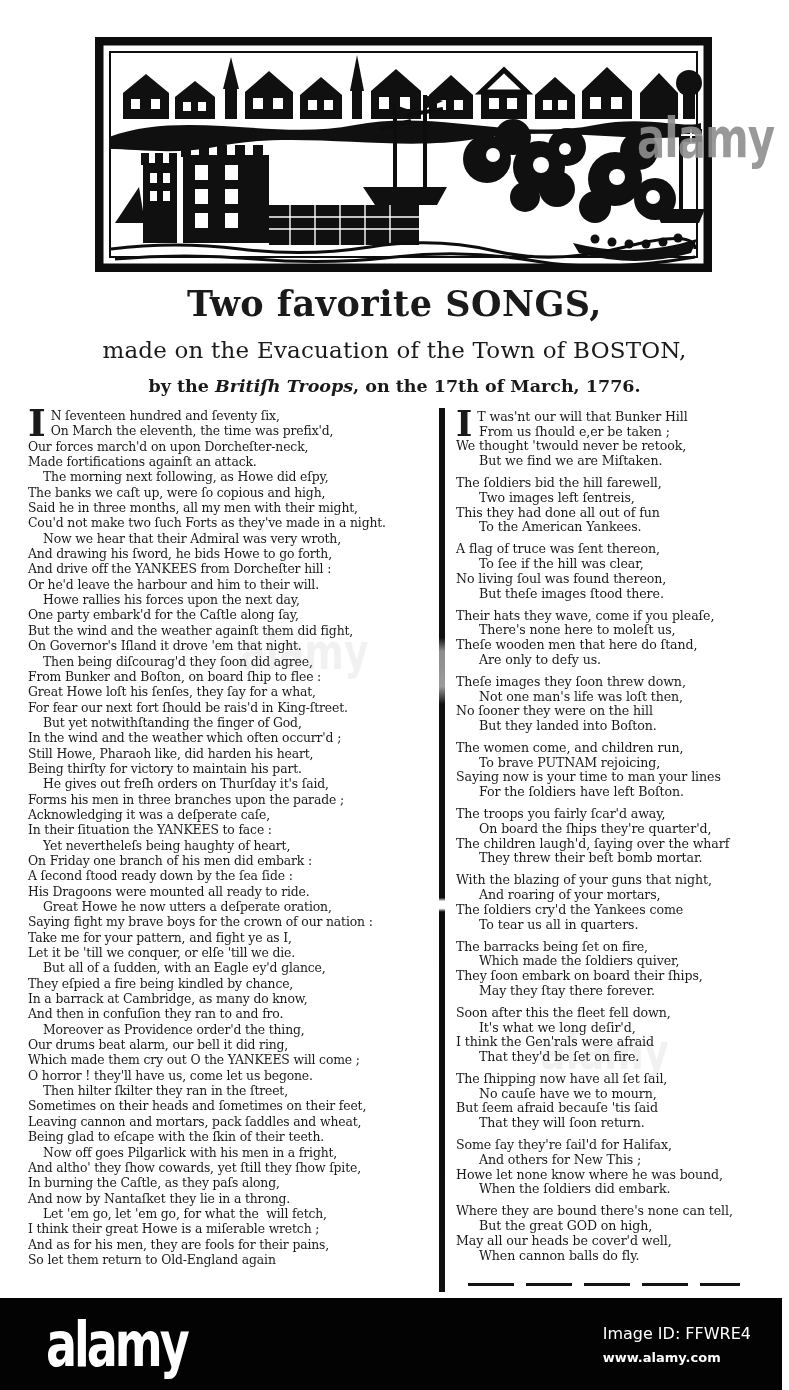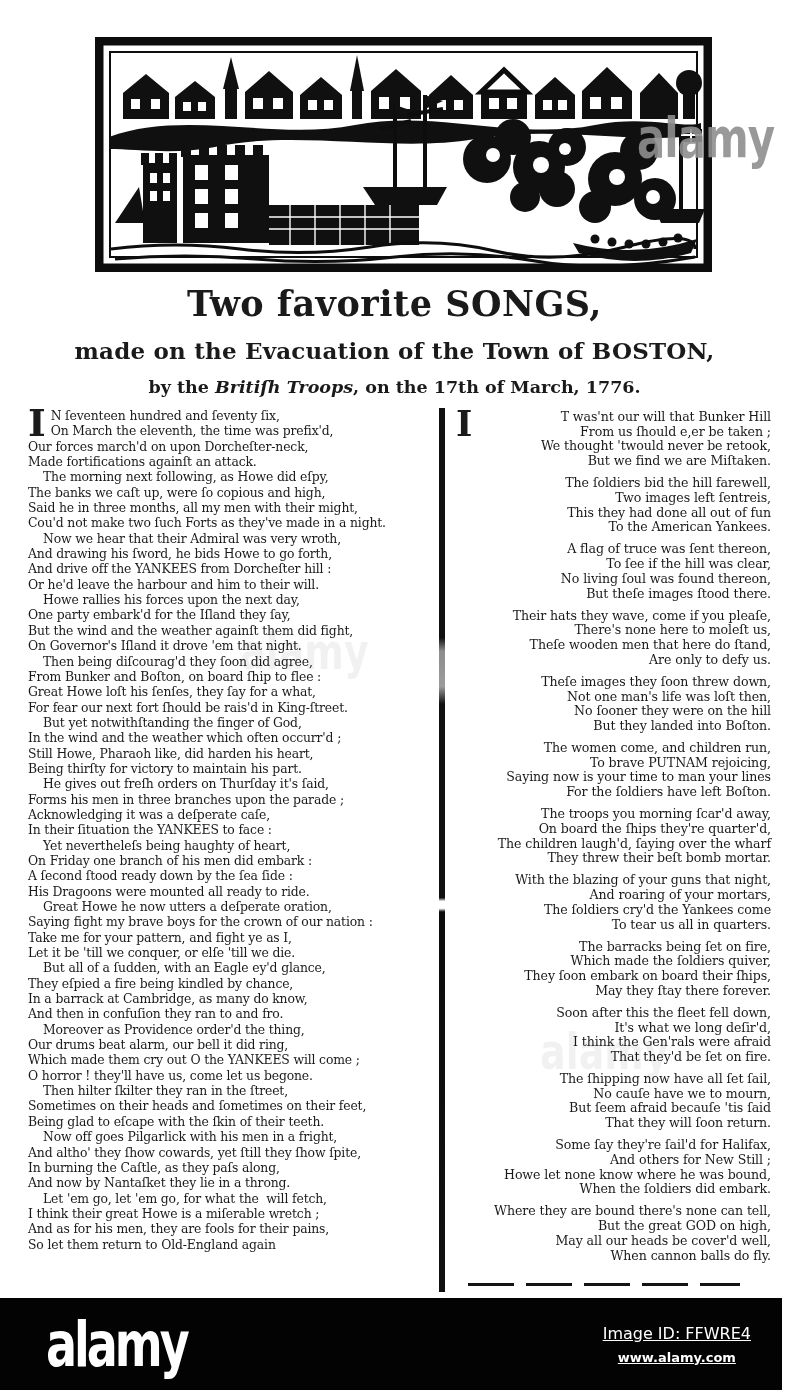--- a/index.html
+++ b/index.html
@@ -9,49 +9,49 @@
   .woodcut{position:absolute;left:95px;top:37px;width:617px;height:235px;}
   
   .wm-corner{position:absolute;left:637px;top:106px;font-family:"DejaVu Sans","Liberation Sans",sans-serif;
              font-weight:bold;font-size:42px;letter-spacing:-1px;color:#8f8f8f;
              transform:scaleY(1.3);transform-origin:top left;opacity:.9;}
   .wm-faint{position:absolute;font-family:"DejaVu Sans","Liberation Sans",sans-serif;font-weight:bold;
             font-size:38px;color:#000;opacity:0.05;transform:scaleY(1.3);}
   
   .masthead{position:absolute;left:0;top:283px;width:789px;text-align:center;}
   .t1{font-size:35px;font-weight:bold;letter-spacing:.5px;margin:0 0 13px 0;}
-  .t2{font-size:23px;font-weight:bold;letter-spacing:.2px;margin:0 0 13px 0;}
+  .t2{font-size:23px;font-weight:normal;letter-spacing:.2px;margin:0 0 13px 0;}
   .t3{font-size:17.5px;font-weight:bold;margin:0;}
   .t3 .ital{font-style:italic;}
   
   .col-left{position:absolute;left:28px;top:408px;width:406px;font-size:12.4px;
             line-height:15.35px;letter-spacing:-.15px;}
   .col-right{position:absolute;left:456px;top:410px;width:315px;font-size:12.6px;
              line-height:14.7px;letter-spacing:-.1px;}
   .vline{white-space:nowrap;}
   .col-left .ind{padding-left:15px;}
   .col-right .ind{padding-left:23px;}
-  .stanza{margin-bottom:7.4px;text-align:right;}
+  .stanza{margin-bottom:7.4px;}
   .dropcap{float:left;font-weight:bold;font-size:38px;line-height:29px;height:29px;
            padding-right:5px;}
   .dropcap.r{font-size:35px;line-height:27px;height:27px;}
   
   .divider{position:absolute;left:439px;top:408px;width:6px;height:884px;
     background:linear-gradient(180deg,#101010 0%,#101010 26%,#8d8d8d 27.5%,#9b9b9b 31.5%,
       #101010 33.5%,#101010 55.4%,#ffffff 55.8%,#ffffff 56.6%,#0c0c0c 57%,#101010 100%);}
   
   .end-rule{position:absolute;left:468px;top:1283px;width:272px;height:3px;
     background:repeating-linear-gradient(90deg,#141414 0 46px,transparent 46px 58px);}
   
   .footer{position:absolute;left:0;top:1298px;width:789px;height:92px;background:#030303;
           display:flex;align-items:center;justify-content:space-between;
           font-family:"DejaVu Sans","Liberation Sans",sans-serif;color:#fff;}
   .brand{margin-left:46px;font-weight:bold;font-size:46px;letter-spacing:-3px;
          transform:scaleY(1.35);transform-origin:center;}
-  .footmeta{margin-right:38px;text-align:center;display:flex;flex-direction:column;gap:7px;text-decoration:underline;}
+  .footmeta{margin-right:38px;text-align:left;display:flex;flex-direction:column;gap:7px;}
   .imgid{font-size:16px;}
   .site{font-size:13px;font-weight:bold;}
 </style>
 </head>
 <body>
 
 <div class="sheet">
 
   <svg class="woodcut" viewBox="0 0 617 235" xmlns="http://www.w3.org/2000/svg">
     <g fill="#101010" stroke="none">
@@ -207,21 +207,21 @@
         <div class="vline">Made fortifications againſt an attack.</div>
         <div class="vline ind">The morning next following, as Howe did eſpy,</div>
         <div class="vline">The banks we caſt up, were ſo copious and high,</div>
         <div class="vline">Said he in three months, all my men with their might,</div>
         <div class="vline">Cou'd not make two ſuch Forts as they've made in a night.</div>
         <div class="vline ind">Now we hear that their Admiral was very wroth,</div>
         <div class="vline">And drawing his ſword, he bids Howe to go forth,</div>
         <div class="vline">And drive off the YANKEES from Dorcheſter hill :</div>
         <div class="vline">Or he'd leave the harbour and him to their will.</div>
         <div class="vline ind">Howe rallies his forces upon the next day,</div>
-        <div class="vline">One party embark'd for the Iſland they ſay,</div>
+        <div class="vline">One party embark'd for the Caſtle along ſay,</div>
         <div class="vline">But the wind and the weather againſt them did fight,</div>
         <div class="vline">On Governor's Iſland it drove 'em that night.</div>
         <div class="vline ind">Then being diſcourag'd they ſoon did agree,</div>
         <div class="vline">From Bunker and Boſton, on board ſhip to flee :</div>
         <div class="vline">Great Howe loſt his ſenſes, they ſay for a what,</div>
         <div class="vline">For fear our next fort ſhould be rais'd in King-ſtreet.</div>
         <div class="vline ind">But yet notwithſtanding the finger of God,</div>
         <div class="vline">In the wind and the weather which often occurr'd ;</div>
         <div class="vline">Still Howe, Pharaoh like, did harden his heart,</div>
         <div class="vline">Being thirſty for victory to maintain his part.</div>
@@ -240,20 +240,21 @@
         <div class="vline ind">But all of a ſudden, with an Eagle ey'd glance,</div>
         <div class="vline">They eſpied a fire being kindled by chance,</div>
         <div class="vline">In a barrack at Cambridge, as many do know,</div>
         <div class="vline">And then in confuſion they ran to and fro.</div>
         <div class="vline ind">Moreover as Providence order'd the thing,</div>
         <div class="vline">Our drums beat alarm, our bell it did ring,</div>
         <div class="vline">Which made them cry out O the YANKEES will come ;</div>
         <div class="vline">O horror ! they'll have us, come let us begone.</div>
         <div class="vline ind">Then hilter ſkilter they ran in the ſtreet,</div>
         <div class="vline">Sometimes on their heads and ſometimes on their feet,</div>
+        <div class="vline">Leaving cannon and mortars, pack ſaddles and wheat,</div>
         <div class="vline">Being glad to eſcape with the ſkin of their teeth.</div>
         <div class="vline ind">Now off goes Pilgarlick with his men in a fright,</div>
         <div class="vline">And altho' they ſhow cowards, yet ſtill they ſhow ſpite,</div>
         <div class="vline">In burning the Caſtle, as they paſs along,</div>
         <div class="vline">And now by Nantaſket they lie in a throng.</div>
         <div class="vline ind">Let 'em go, let 'em go, for what the&nbsp; will fetch,</div>
         <div class="vline">I think their great Howe is a miſerable wretch ;</div>
         <div class="vline">And as for his men, they are fools for their pains,</div>
         <div class="vline">So let them return to Old-England again</div>
       </div>
@@ -294,21 +295,21 @@
           <div class="vline">No ſooner they were on the hill</div>
           <div class="vline ind">But they landed into Boſton.</div>
         </div>
         <div class="stanza">
           <div class="vline">The women come, and children run,</div>
           <div class="vline ind">To brave PUTNAM rejoicing,</div>
           <div class="vline">Saying now is your time to man your lines</div>
           <div class="vline ind">For the ſoldiers have left Boſton.</div>
         </div>
         <div class="stanza">
-          <div class="vline">The troops you morning ſcar'd away,</div>
+          <div class="vline">The troops you fairly ſcar'd away,</div>
           <div class="vline ind">On board the ſhips they're quarter'd,</div>
           <div class="vline">The children laugh'd, ſaying over the wharf</div>
           <div class="vline ind">They threw their beſt bomb mortar.</div>
         </div>
         <div class="stanza">
           <div class="vline">With the blazing of your guns that night,</div>
           <div class="vline ind">And roaring of your mortars,</div>
           <div class="vline">The ſoldiers cry'd the Yankees come</div>
           <div class="vline ind">To tear us all in quarters.</div>
         </div>
@@ -325,21 +326,21 @@
           <div class="vline ind">That they'd be ſet on fire.</div>
         </div>
         <div class="stanza">
           <div class="vline">The ſhipping now have all ſet ſail,</div>
           <div class="vline ind">No cauſe have we to mourn,</div>
           <div class="vline">But ſeem afraid becauſe 'tis ſaid</div>
           <div class="vline ind">That they will ſoon return.</div>
         </div>
         <div class="stanza">
           <div class="vline">Some ſay they're ſail'd for Halifax,</div>
-          <div class="vline ind">And others for New Still ;</div>
+          <div class="vline ind">And others for New This ;</div>
           <div class="vline">Howe let none know where he was bound,</div>
           <div class="vline ind">When the ſoldiers did embark.</div>
         </div>
         <div class="stanza">
           <div class="vline">Where they are bound there's none can tell,</div>
           <div class="vline ind">But the great GOD on high,</div>
           <div class="vline">May all our heads be cover'd well,</div>
           <div class="vline ind">When cannon balls do fly.</div>
         </div>
       </div>

